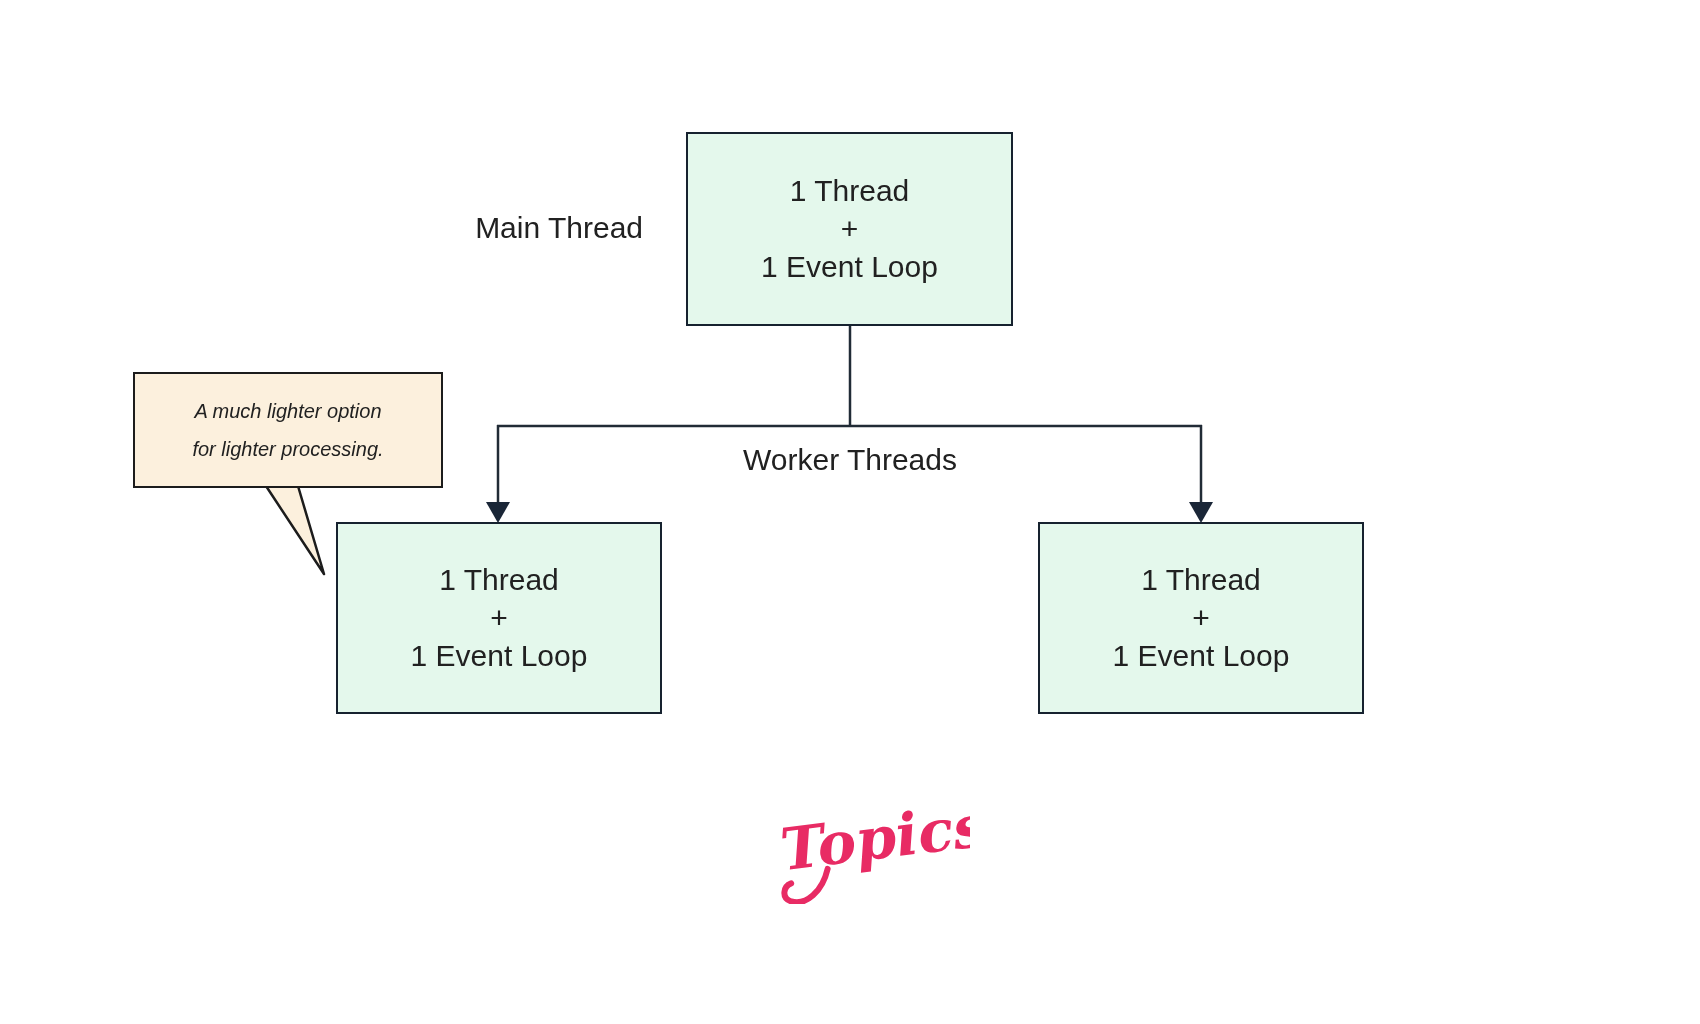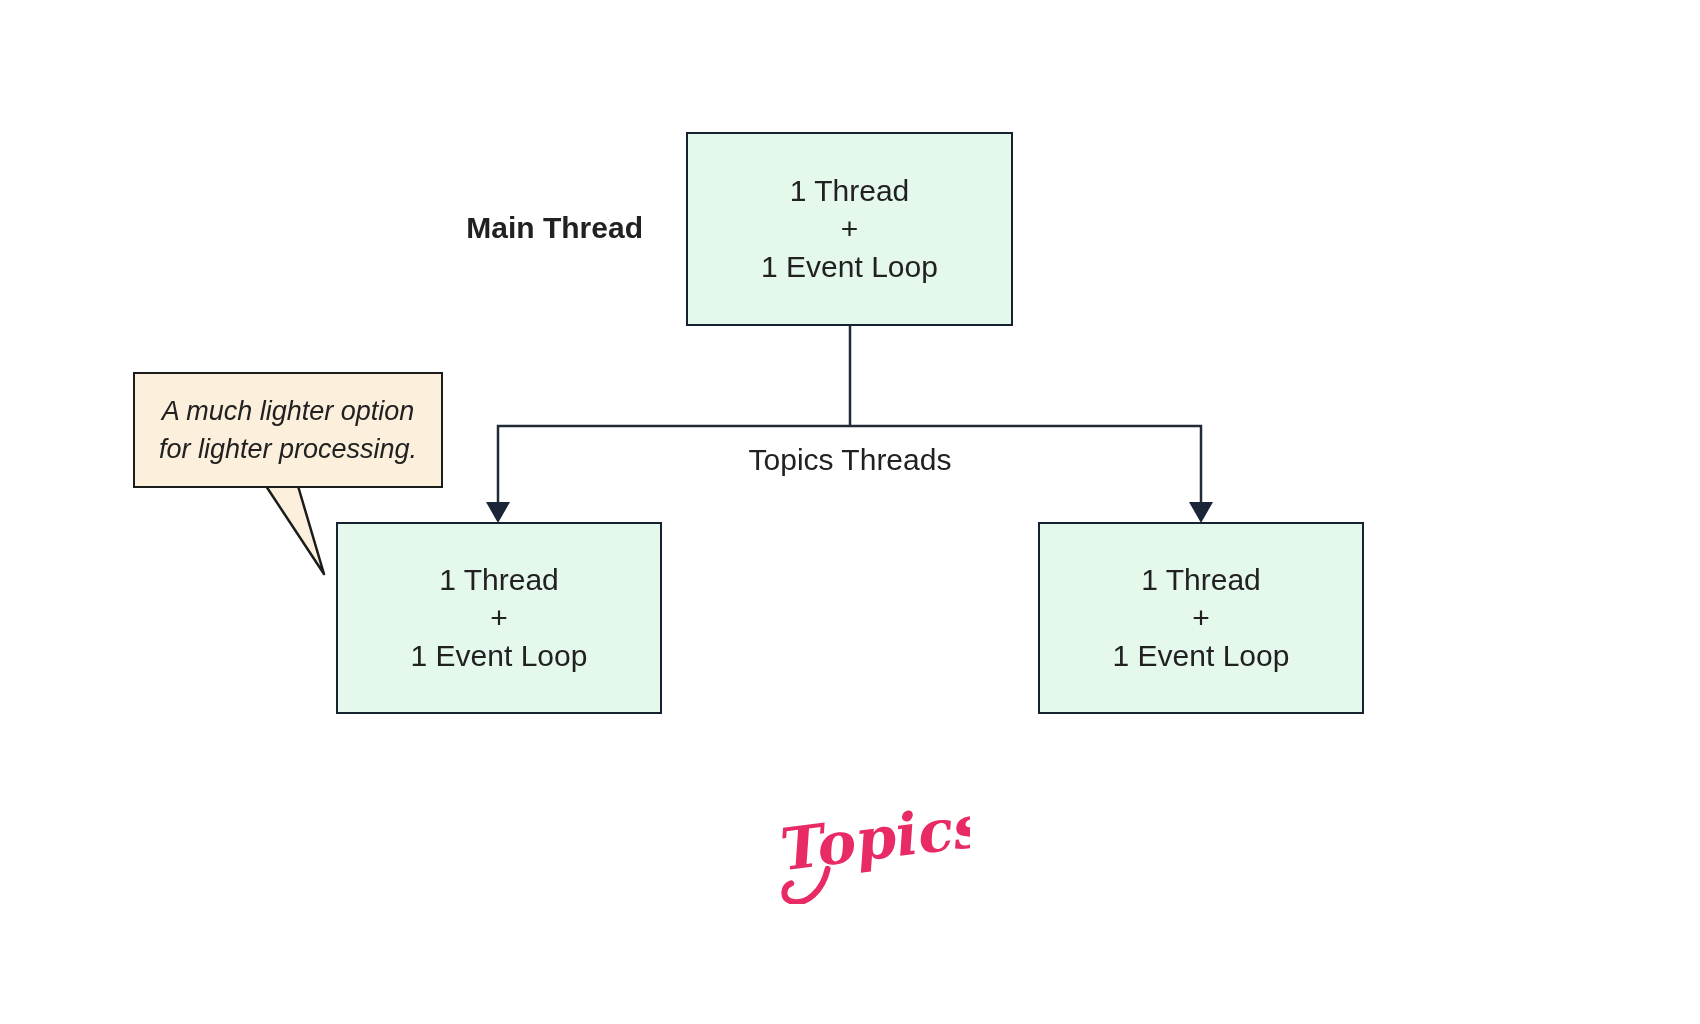--- a/index.html
+++ b/index.html
@@ -34,31 +34,31 @@
     z-index:2;
   }
   .box-main{left:686px;top:132px;width:327px;height:194px;}
   .box-worker-left{left:336px;top:522px;width:326px;height:192px;}
   .box-worker-right{left:1038px;top:522px;width:326px;height:192px;}
   .label{
     position:absolute;
     font-size:30px;line-height:38px;
     z-index:2;
   }
-  .label-main{left:400px;top:209px;width:243px;text-align:right;font-weight:bold;}
+  .label-main{left:400px;top:209px;width:243px;text-align:right;}
   .label-workers{left:700px;top:441px;width:300px;text-align:center;}
   .callout{
     position:absolute;
     left:133px;top:372px;width:310px;height:116px;
     background:var(--callout-fill);
     border:2px solid var(--callout-border);
     box-sizing:border-box;
     display:flex;flex-direction:column;align-items:center;justify-content:center;
     font-style:italic;
-    font-size:27px;line-height:38px;
+    font-size:20px;line-height:38px;
     text-align:center;
     z-index:2;
   }
   .logo{
     position:absolute;
     left:700px;top:810px;width:300px;height:130px;
     text-align:center;
     z-index:2;
   }
   .logo-wordmark{
@@ -98,21 +98,21 @@
   </svg>
 
   <div class="box box-main">
     <span>1 Thread</span>
     <span>+</span>
     <span>1 Event Loop</span>
   </div>
 
   <div class="label label-main">Main Thread</div>
 
-  <div class="label label-workers">Topics Threads</div>
+  <div class="label label-workers">Worker Threads</div>
 
   <div class="box box-worker-left">
     <span>1 Thread</span>
     <span>+</span>
     <span>1 Event Loop</span>
   </div>
 
   <div class="box box-worker-right">
     <span>1 Thread</span>
     <span>+</span>

